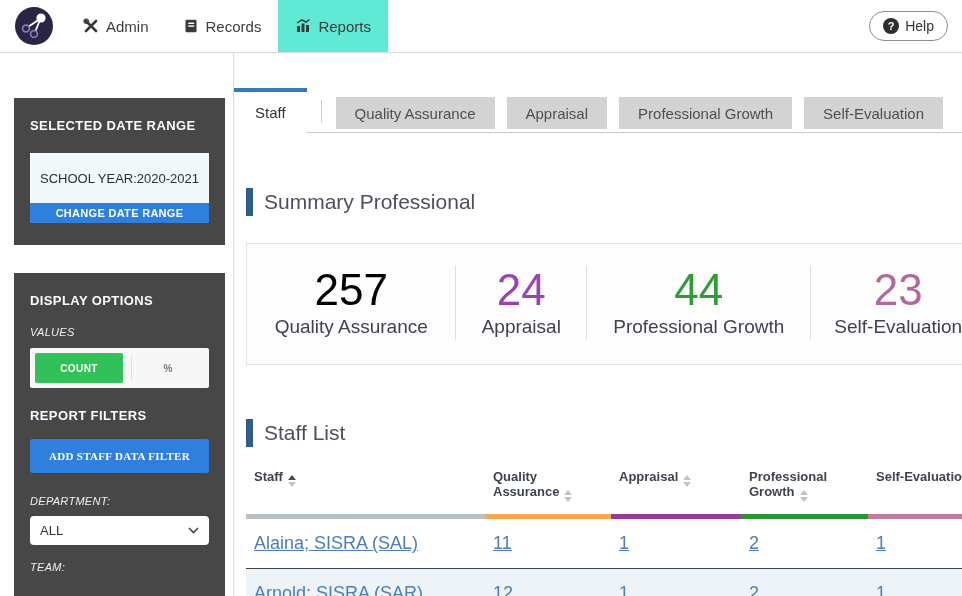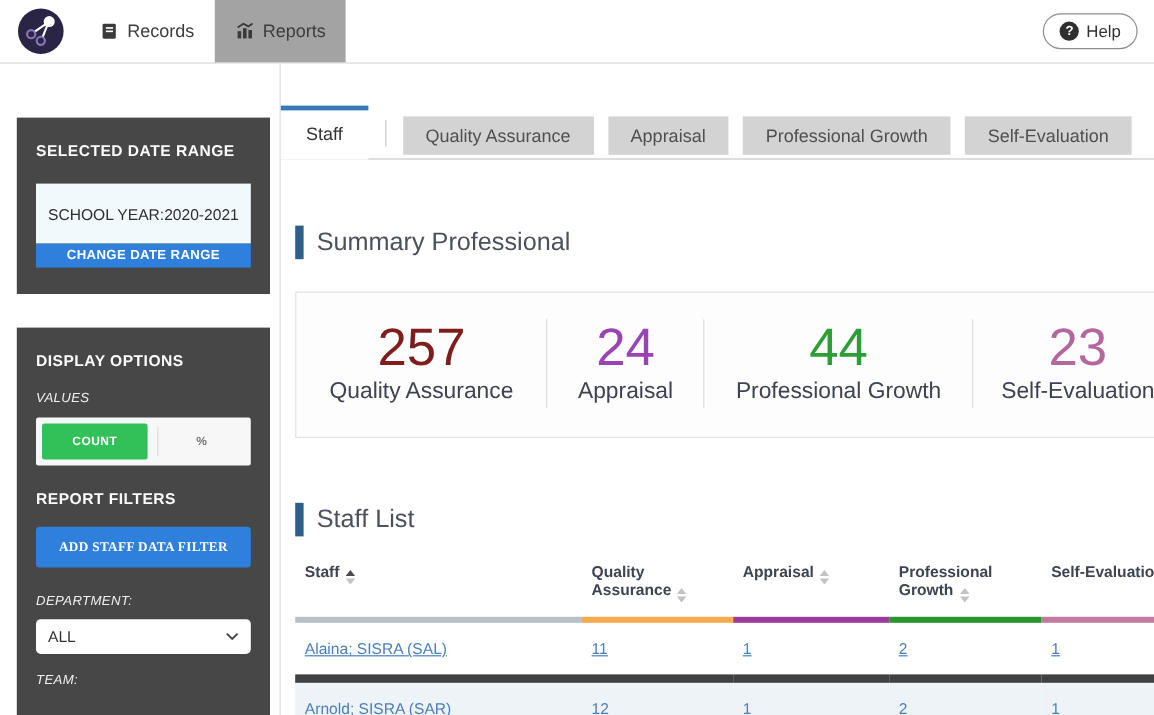--- a/index.html
+++ b/index.html
@@ -6,21 +6,21 @@
   html,body { width:962px; height:596px; overflow:hidden; background:#fff;
     font-family:"Liberation Sans", sans-serif; color:#333; }
 
   
   .navbar { height:53px; background:#fff; border-bottom:1px solid #d9d9d9;
     display:flex; align-items:stretch; position:relative; }
   .brand { display:flex; align-items:center; padding:0 12px 0 14px; }
   .nav-items { display:flex; align-items:stretch; }
   .nav-item { display:flex; align-items:center; gap:7px; padding:0 17px;
     font-size:15px; color:#3c3c3c; cursor:pointer; }
-  .nav-item.active { background:#a3a3a3; }
+  .nav-item.active { background:#5eead4; }
   .nav-item svg { display:block; }
   .help-btn { position:absolute; right:14px; top:11px; height:30px;
     display:flex; align-items:center; gap:6px; padding:0 13px;
     border:1px solid #8d8d8d; border-radius:16px; background:#fff;
     font-size:14px; color:#333; cursor:pointer; }
   .q-circle { width:16px; height:16px; border-radius:50%; background:#2f2f2f;
     color:#fff; font-size:11px; font-weight:bold; display:flex;
     align-items:center; justify-content:center; }
 
   
@@ -76,21 +76,21 @@
 
   .stats-panel { margin-top:27px; width:740px; border:1px solid #e3e3e3;
     background:#fdfdfd; display:flex; padding:22px 0 24px; }
   .stat { display:flex; flex-direction:column; align-items:center;
     justify-content:flex-end; border-right:1px solid #ddd; padding-bottom:2px; }
   .stat:last-child { border-right:none; }
   .stat .num { font-size:44px; font-weight:300; line-height:1.1; }
   .stat .lbl { font-size:19px; color:#3f4250; margin-top:2px; white-space:nowrap; }
   .stat-0 { width:210px; } .stat-1 { width:131px; } .stat-2 { width:225px; }
   .stat-3 { width:174px; }
-  .c-orange { color:#7f1d1d; } .c-purple { color:#9a44b4; }
+  .c-orange { color:#000000; } .c-purple { color:#9a44b4; }
   .c-green  { color:#2d9e36; } .c-mauve  { color:#b4679c; }
 
   table.staff { border-collapse:collapse; margin-top:16px; table-layout:fixed;
     width:790px; }
   th { text-align:left; vertical-align:top; font-size:13px; color:#3e4450;
     padding:6px 8px 12px; cursor:pointer; }
   th .thlbl { display:inline; }
   .col-0 { width:239px; } .col-1 { width:126px; } .col-2 { width:130px; }
   .col-3 { width:127px; } .col-4 { width:168px; }
   th.u-gray   { border-bottom:5px solid #b9c0c6; }
@@ -98,41 +98,48 @@
   th.u-purple { border-bottom:5px solid #9a3a9d; }
   th.u-green  { border-bottom:5px solid #27962d; }
   th.u-pink   { border-bottom:5px solid #c4799f; }
   .sort { display:inline-flex; flex-direction:column; gap:2px; margin-left:5px;
     vertical-align:1px; }
   .sort i { display:block; width:0; height:0; border-left:4px solid transparent;
     border-right:4px solid transparent; }
   .sort .up { border-bottom:5px solid #c3c3c3; }
   .sort .dn { border-top:5px solid #c3c3c3; }
   .sort.asc .up { border-bottom-color:#4a4a4a; }
-  td { font-size:13px; padding:14px 8px; border-bottom:7px solid #404040; }
+  td { font-size:18px; padding:14px 8px; border-bottom:1px solid #404040; }
   tr.alt td { background:#eef3f8; }
   td a { color:#4a7fbc; text-decoration:underline; cursor:pointer; }
 </style>
 </head>
 <body>
 
 <div class="navbar">
   <div class="brand">
     <svg width="40" height="40" viewBox="0 0 40 40">
       <circle cx="20" cy="20" r="19" fill="#2b2545"></circle>
       <line x1="12.5" y1="22" x2="26.5" y2="12.5" stroke="#fff" stroke-width="1.8"></line>
       <line x1="20.5" y1="27.5" x2="26.5" y2="12.5" stroke="#fff" stroke-width="1.8"></line>
       <circle cx="12" cy="22.5" r="3.4" fill="#2b2545" stroke="#8577b5" stroke-width="1.8"></circle>
       <circle cx="20" cy="28" r="3.4" fill="#2b2545" stroke="#8577b5" stroke-width="1.8"></circle>
       <circle cx="27" cy="12" r="4.6" fill="#ffffff"></circle>
     </svg>
   </div>
   <div class="nav-items">
     <div class="nav-item">
       <svg width="16" height="16" viewBox="0 0 16 16">
+        <path d="M3 3 L13 13 M13 3 L3 13" stroke="#3a3a3a" stroke-width="2.6" stroke-linecap="round"></path>
+        <circle cx="3.2" cy="3.2" r="2.1" fill="none" stroke="#3a3a3a" stroke-width="1.4"></circle>
+      </svg>
+      <span>Admin</span>
+    </div>
+    <div class="nav-item">
+      <svg width="16" height="16" viewBox="0 0 16 16">
         <rect x="2.5" y="1.8" width="11" height="12.4" rx="1.2" fill="#3a3a3a"></rect>
         <rect x="5.2" y="4.6" width="6" height="1.4" fill="#fff"></rect>
         <rect x="5.2" y="7.4" width="6" height="1.4" fill="#fff"></rect>
       </svg>
       <span>Records</span>
     </div>
     <div class="nav-item active">
       <svg width="16" height="16" viewBox="0 0 16 16">
         <rect x="2" y="8" width="3" height="6" fill="#3a3a3a"></rect>
         <rect x="6.5" y="5.5" width="3" height="8.5" fill="#3a3a3a"></rect>

